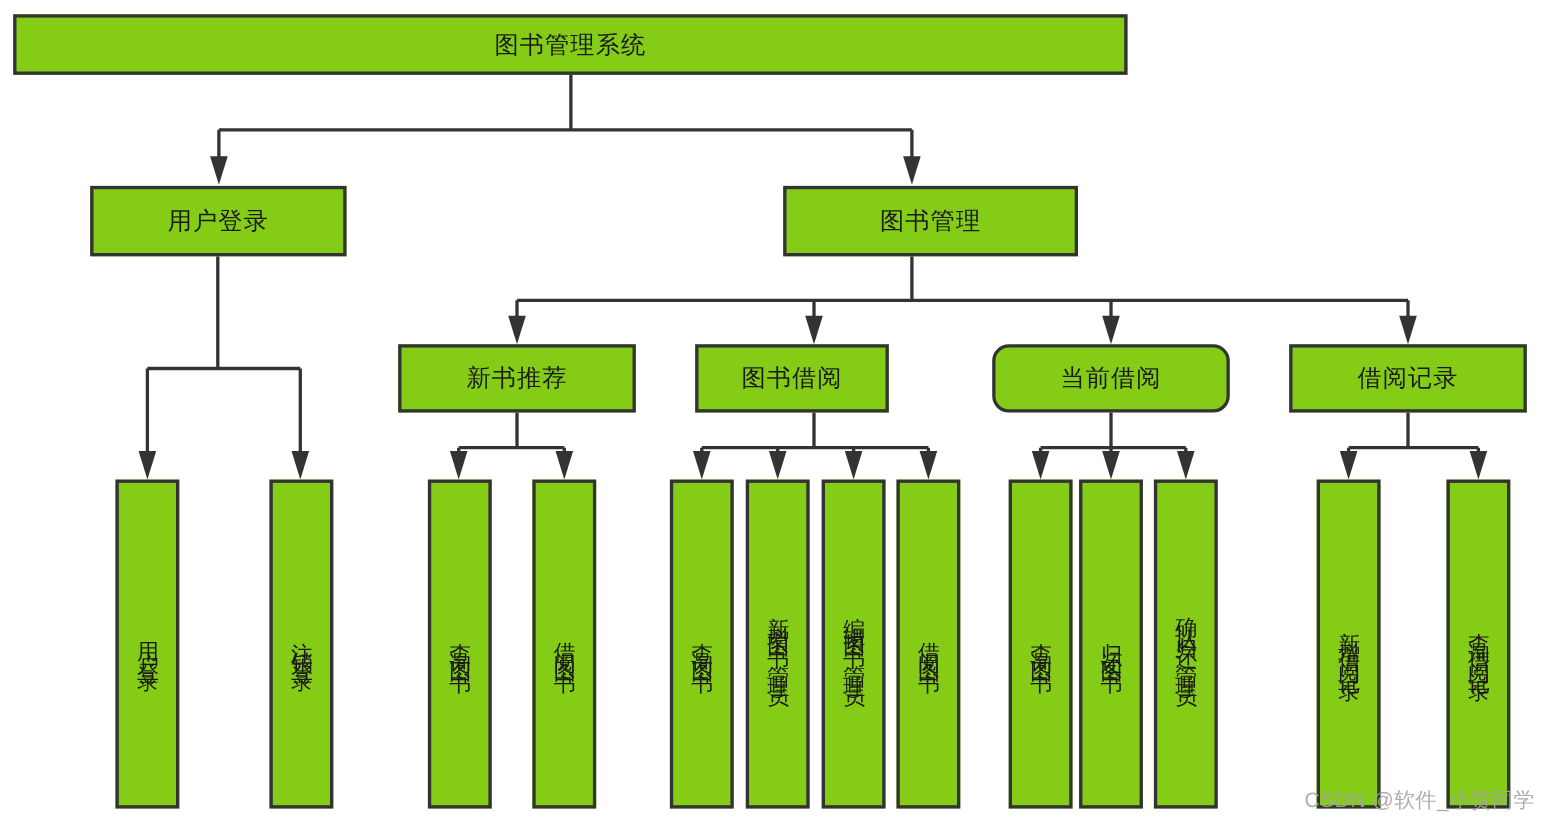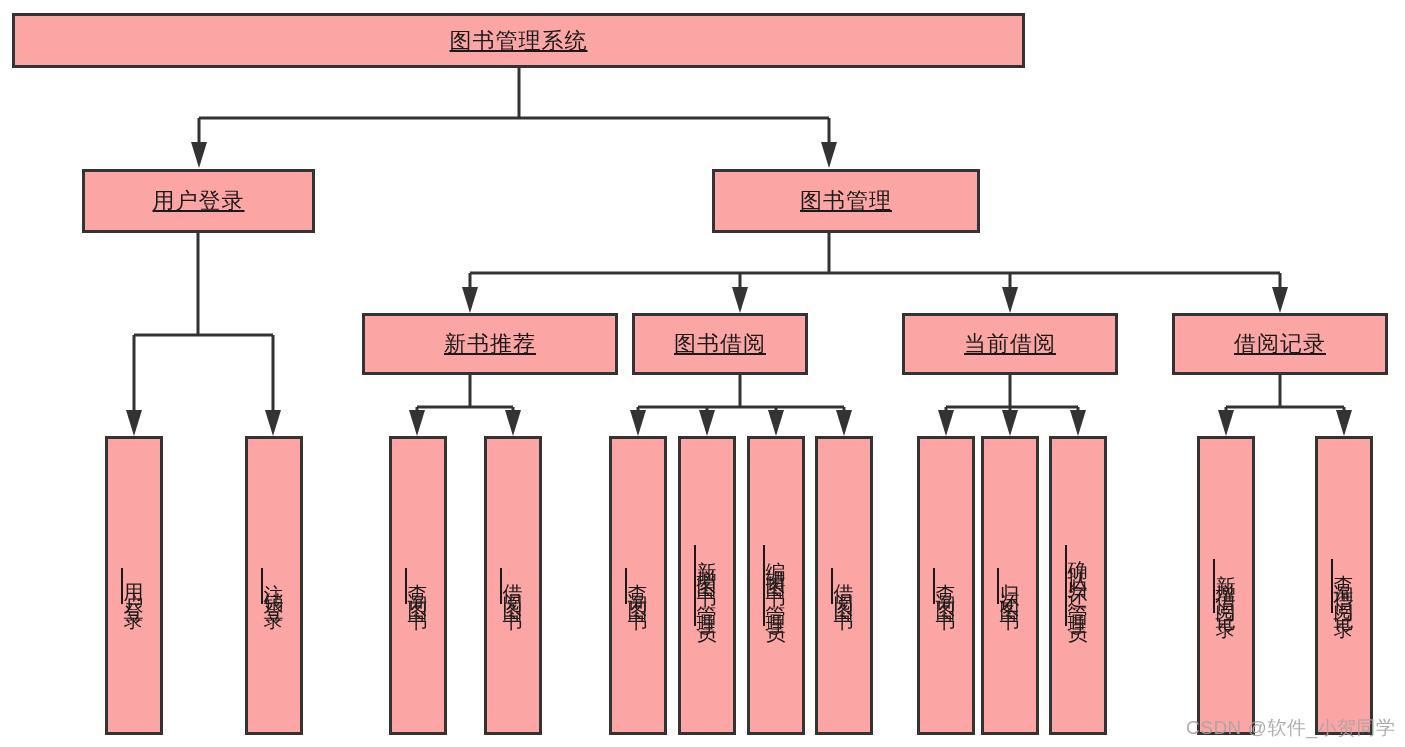--- a/index.html
+++ b/index.html
@@ -7,28 +7,27 @@
     position:relative;
     width:1405px; height:747px;
     background:#ffffff;
     font-family:"Liberation Sans", sans-serif;
     overflow:hidden;
   }
   .wires { position:absolute; left:0; top:0; width:1405px; height:747px; }
   .box {
     position:absolute;
     box-sizing:border-box;
-    background:#fca5a5;
+    background:#84cc16;
     border:3px solid #333333;
     color:#1a1a1a;
     display:flex;
     align-items:center;
     justify-content:center;
     z-index:2;
-    text-decoration:underline;
   }
   .h { font-size:22px; letter-spacing:1px; white-space:nowrap; }
   .v {
     writing-mode:vertical-rl;
     text-orientation:mixed;
     font-size:20px;
     letter-spacing:9px;
     line-height:1;
   }
   .watermark {
@@ -84,23 +83,23 @@
       <path d="M1218 410 L1234 410 L1226 436 Z"></path>
       <path d="M1336 410 L1352 410 L1344 436 Z"></path>
     </g>
   </svg>
 
   <div class="box h" style="left:12px; top:13px; width:1013px; height:55px;">图书管理系统</div>
 
   <div class="box h" style="left:82px; top:169px; width:233px; height:64px;">用户登录</div>
   <div class="box h" style="left:712px; top:169px; width:268px; height:64px;">图书管理</div>
 
-  <div class="box h" style="left:362px; top:313px; width:256px; height:62px;">新书推荐</div>
+  <div class="box h" style="left:362px; top:313px; width:216px; height:62px;">新书推荐</div>
   <div class="box h" style="left:632px; top:313px; width:176px; height:62px;">图书借阅</div>
-  <div class="box h" style="left:902px; top:313px; width:216px; height:62px;">当前借阅</div>
+  <div class="box h" style="left:902px; top:313px; width:216px; height:62px;border-radius:15px;">当前借阅</div>
   <div class="box h" style="left:1172px; top:313px; width:216px; height:62px;">借阅记录</div>
 
   <div class="box v" style="left:105px; top:436px; width:58px; height:299px;">用户登录</div>
   <div class="box v" style="left:245px; top:436px; width:58px; height:299px;">注销登录</div>
 
   <div class="box v" style="left:389px; top:436px; width:58px; height:299px;">查询图书</div>
   <div class="box v" style="left:484px; top:436px; width:58px; height:299px;">借阅图书</div>
 
   <div class="box v" style="left:609px; top:436px; width:58px; height:299px;">查询图书</div>
   <div class="box v" style="left:678px; top:436px; width:58px; height:299px;">新增图书（管理员）</div>

